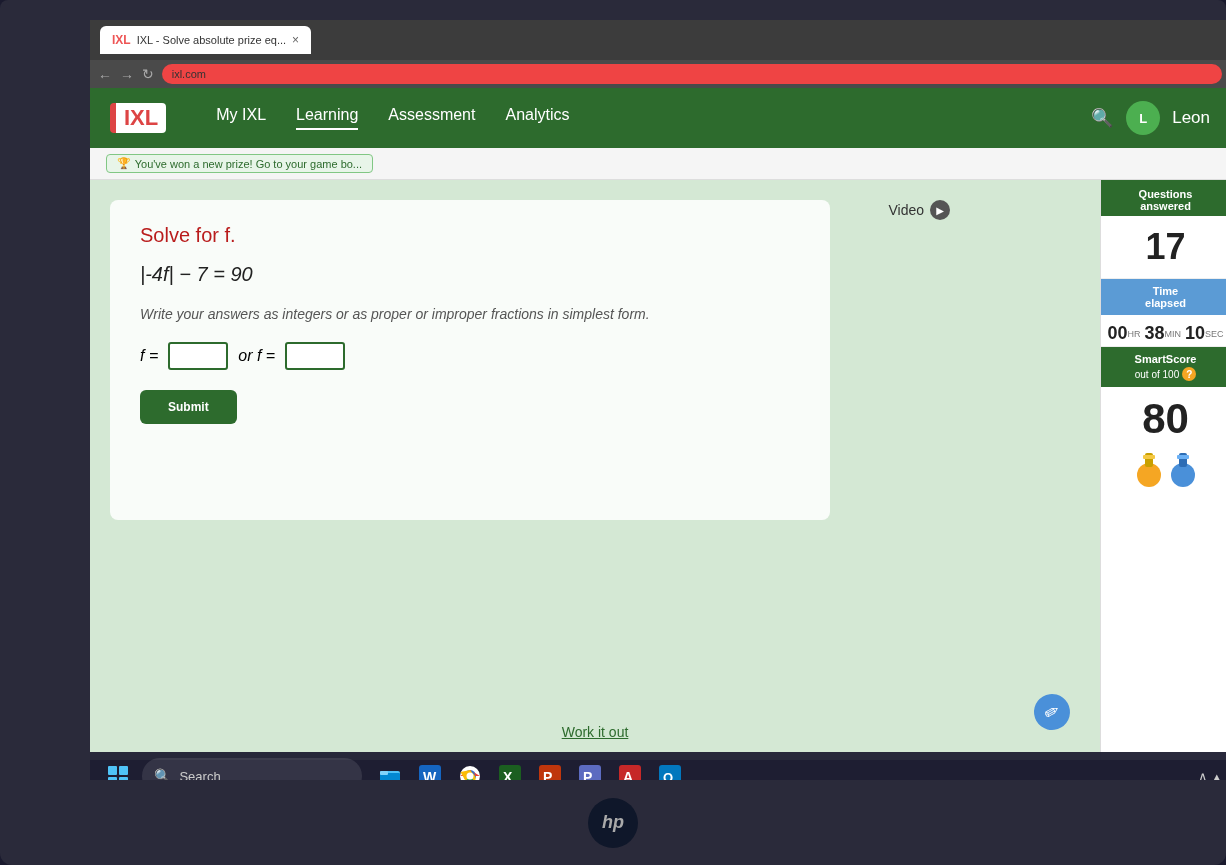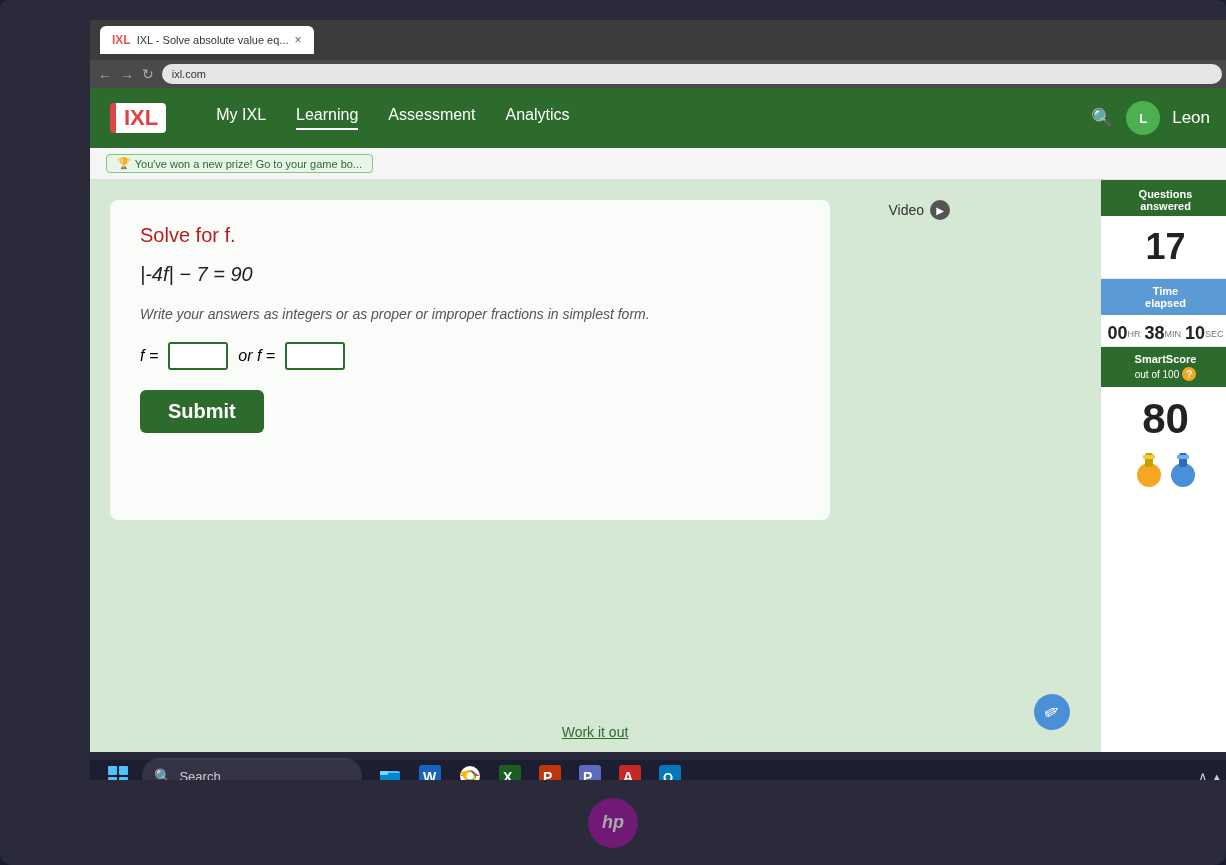--- a/index.html
+++ b/index.html
@@ -67,21 +67,21 @@
       align-items: center;
       padding: 0 8px;
       gap: 8px;
     }
     .nav-btn {
       color: #aaa;
       font-size: 14px;
       cursor: pointer;
     }
     .address-field {
-      background: #e5e5e5;
+      background: #ef4444;
       height: 20px;
       border-radius: 10px;
       padding: 0 10px;
       flex: 1;
       display: flex;
       align-items: center;
       font-size: 11px;
       color: #333;
     }
 
@@ -252,21 +252,21 @@
       font-size: 14px;
       outline: none;
     }
 
     .submit-btn {
       background: #2d6b2d;
       color: #fff;
       border: none;
       border-radius: 6px;
       padding: 10px 28px;
-      font-size: 20px;
+      font-size: 12px;
       cursor: pointer;
       font-weight: bold;
     }
 
     
     .work-it-out {
       position: absolute;
       bottom: 20px;
       left: 50%;
       transform: translateX(-50%);
@@ -493,21 +493,21 @@
       background: #2a2a3a;
       border-radius: 0 0 12px 12px;
       display: flex;
       align-items: center;
       justify-content: center;
     }
     .hp-logo {
       width: 50px;
       height: 50px;
       border-radius: 50%;
-      background: #701a75;
+      background: #0f172a;
       display: flex;
       align-items: center;
       justify-content: center;
       color: #aaa;
       font-size: 18px;
       font-style: italic;
       font-weight: bold;
     }
 
     
@@ -521,21 +521,21 @@
 </head>
 <body>
 
 <div class="laptop-bezel"></div>
 
 <div class="screen">
 
   <div class="browser-chrome">
     <div class="browser-tab">
       <span style="color:#e55;font-weight:bold;font-size:12px;">IXL</span>
-      <span>IXL - Solve absolute value eq...</span>
+      <span>IXL - Solve absolute prize eq...</span>
       <span class="tab-close">×</span>
     </div>
   </div>
 
   <div class="address-bar-row">
     <span class="nav-btn">←</span>
     <span class="nav-btn">→</span>
     <span class="nav-btn">↻</span>
     <div class="address-field">
       <span>ixl.com</span>

